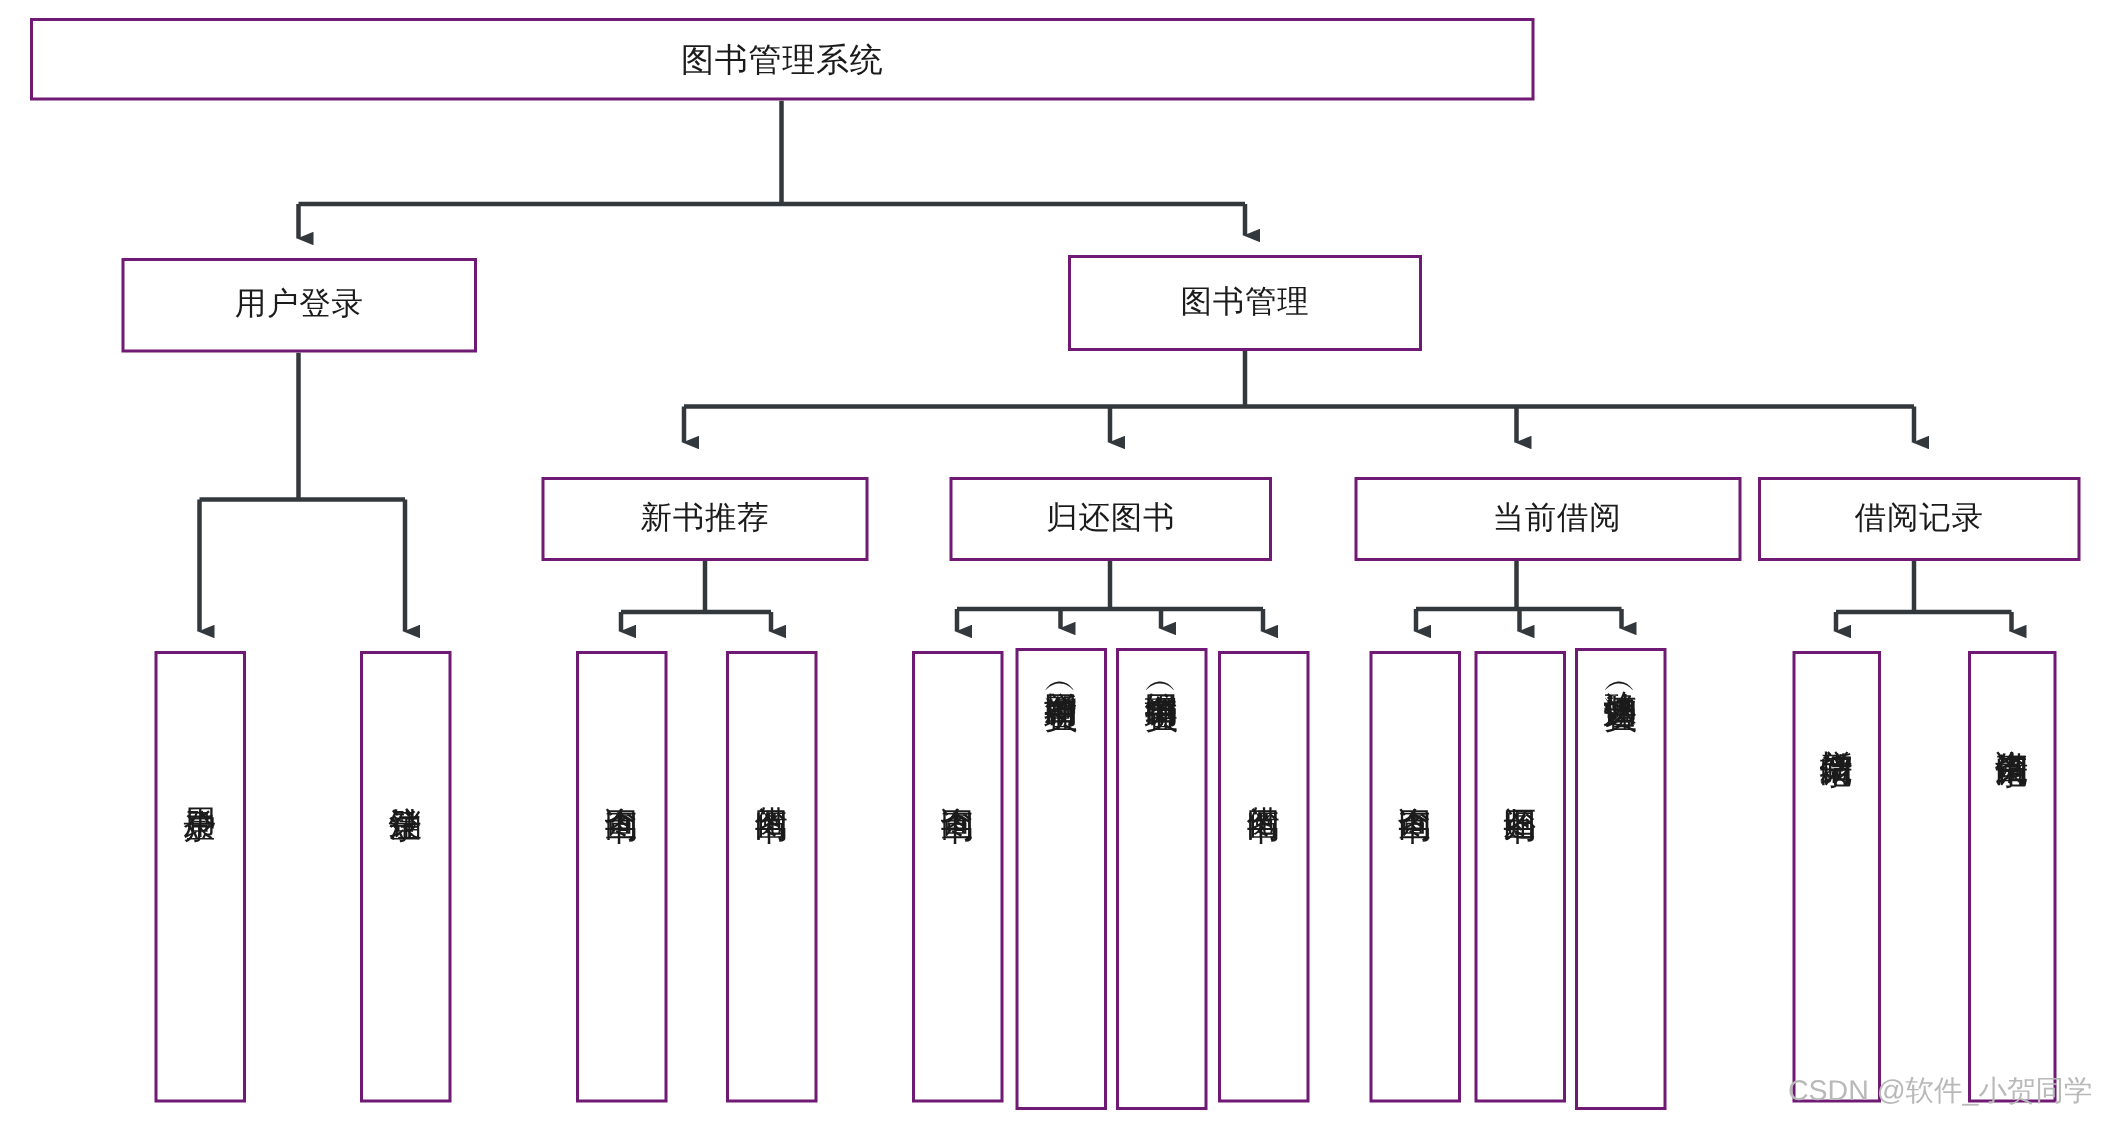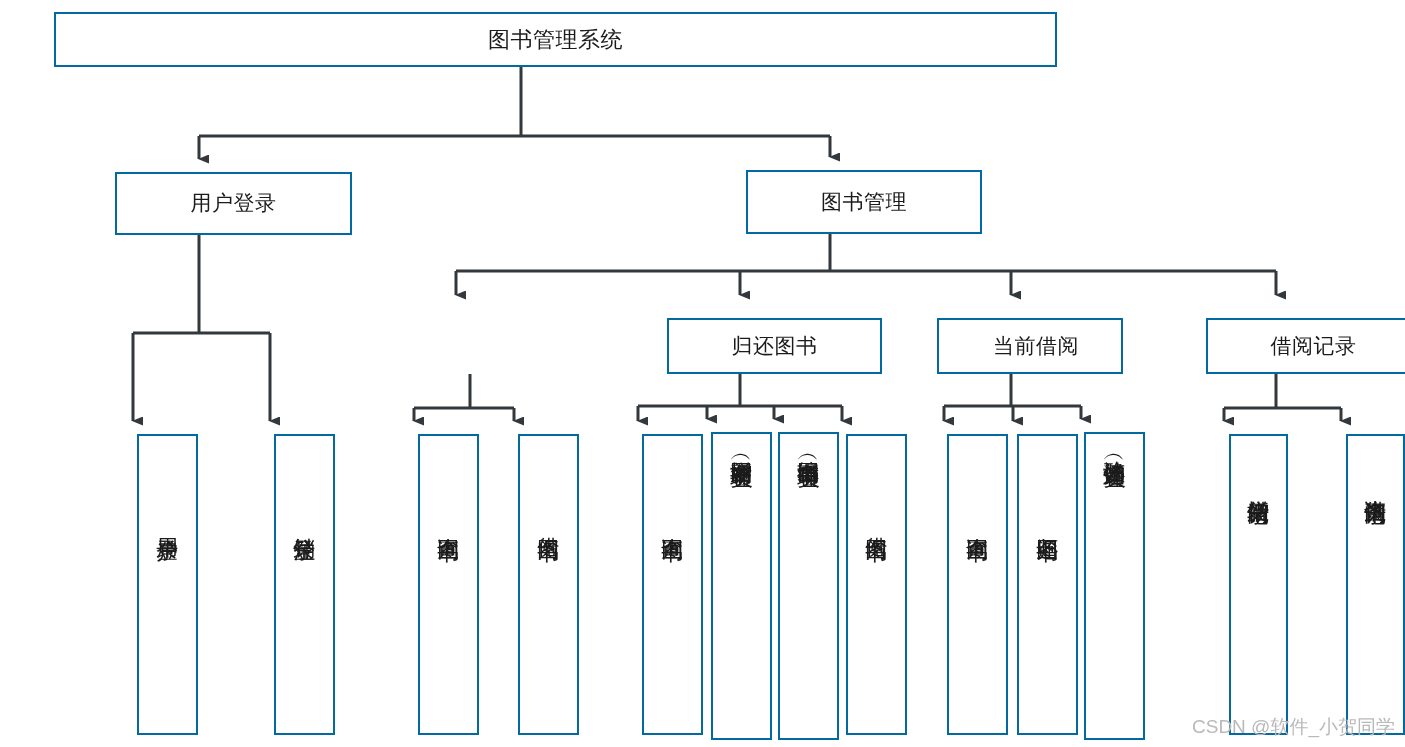--- a/index.html
+++ b/index.html
@@ -24,26 +24,25 @@
     left: 0;
     top: 0;
     width: 1405px;
     height: 747px;
     pointer-events: none;
   }
   .node {
     position: absolute;
     box-sizing: border-box;
     background: #ffffff;
-    border: 2px solid #0369a1;
+    border: 2px solid #701a75;
     display: flex;
     align-items: center;
     justify-content: center;
     z-index: 3;
-    margin-left: 34px;
   }
   .node-label {
     font-size: 21px;
     line-height: 1.15;
     letter-spacing: 0.5px;
     color: #1b1b1b;
     white-space: nowrap;
     text-align: center;
   }
   .node.root .node-label {
@@ -136,26 +135,29 @@
   </div>
 
   <div class="node" style="left:81px; top:172px; width:237px; height:63px;">
     <span class="node-label">用户登录</span>
   </div>
 
   <div class="node" style="left:712px; top:170px; width:236px; height:64px;align-items:center;">
     <span class="node-label">图书管理</span>
   </div>
 
+  <div class="node" style="left:361px; top:318px; width:218px; height:56px;">
+    <span class="node-label">新书推荐</span>
+  </div>
 
   <div class="node" style="left:633px; top:318px; width:215px; height:56px;">
     <span class="node-label">归还图书</span>
   </div>
 
-  <div class="node" style="left:903px; top:318px; width:186px; height:56px;padding-left:12px;">
+  <div class="node" style="left:903px; top:318px; width:258px; height:56px;padding-left:12px;">
     <span class="node-label">当前借阅</span>
   </div>
 
   <div class="node" style="left:1172px; top:318px; width:215px; height:56px;">
     <span class="node-label">借阅记录</span>
   </div>
 
   <div class="node leaf" style="left:103px; top:434px; width:61px; height:301px; padding-top:84px;">
     <span class="node-label">用户登录</span>
   </div>

